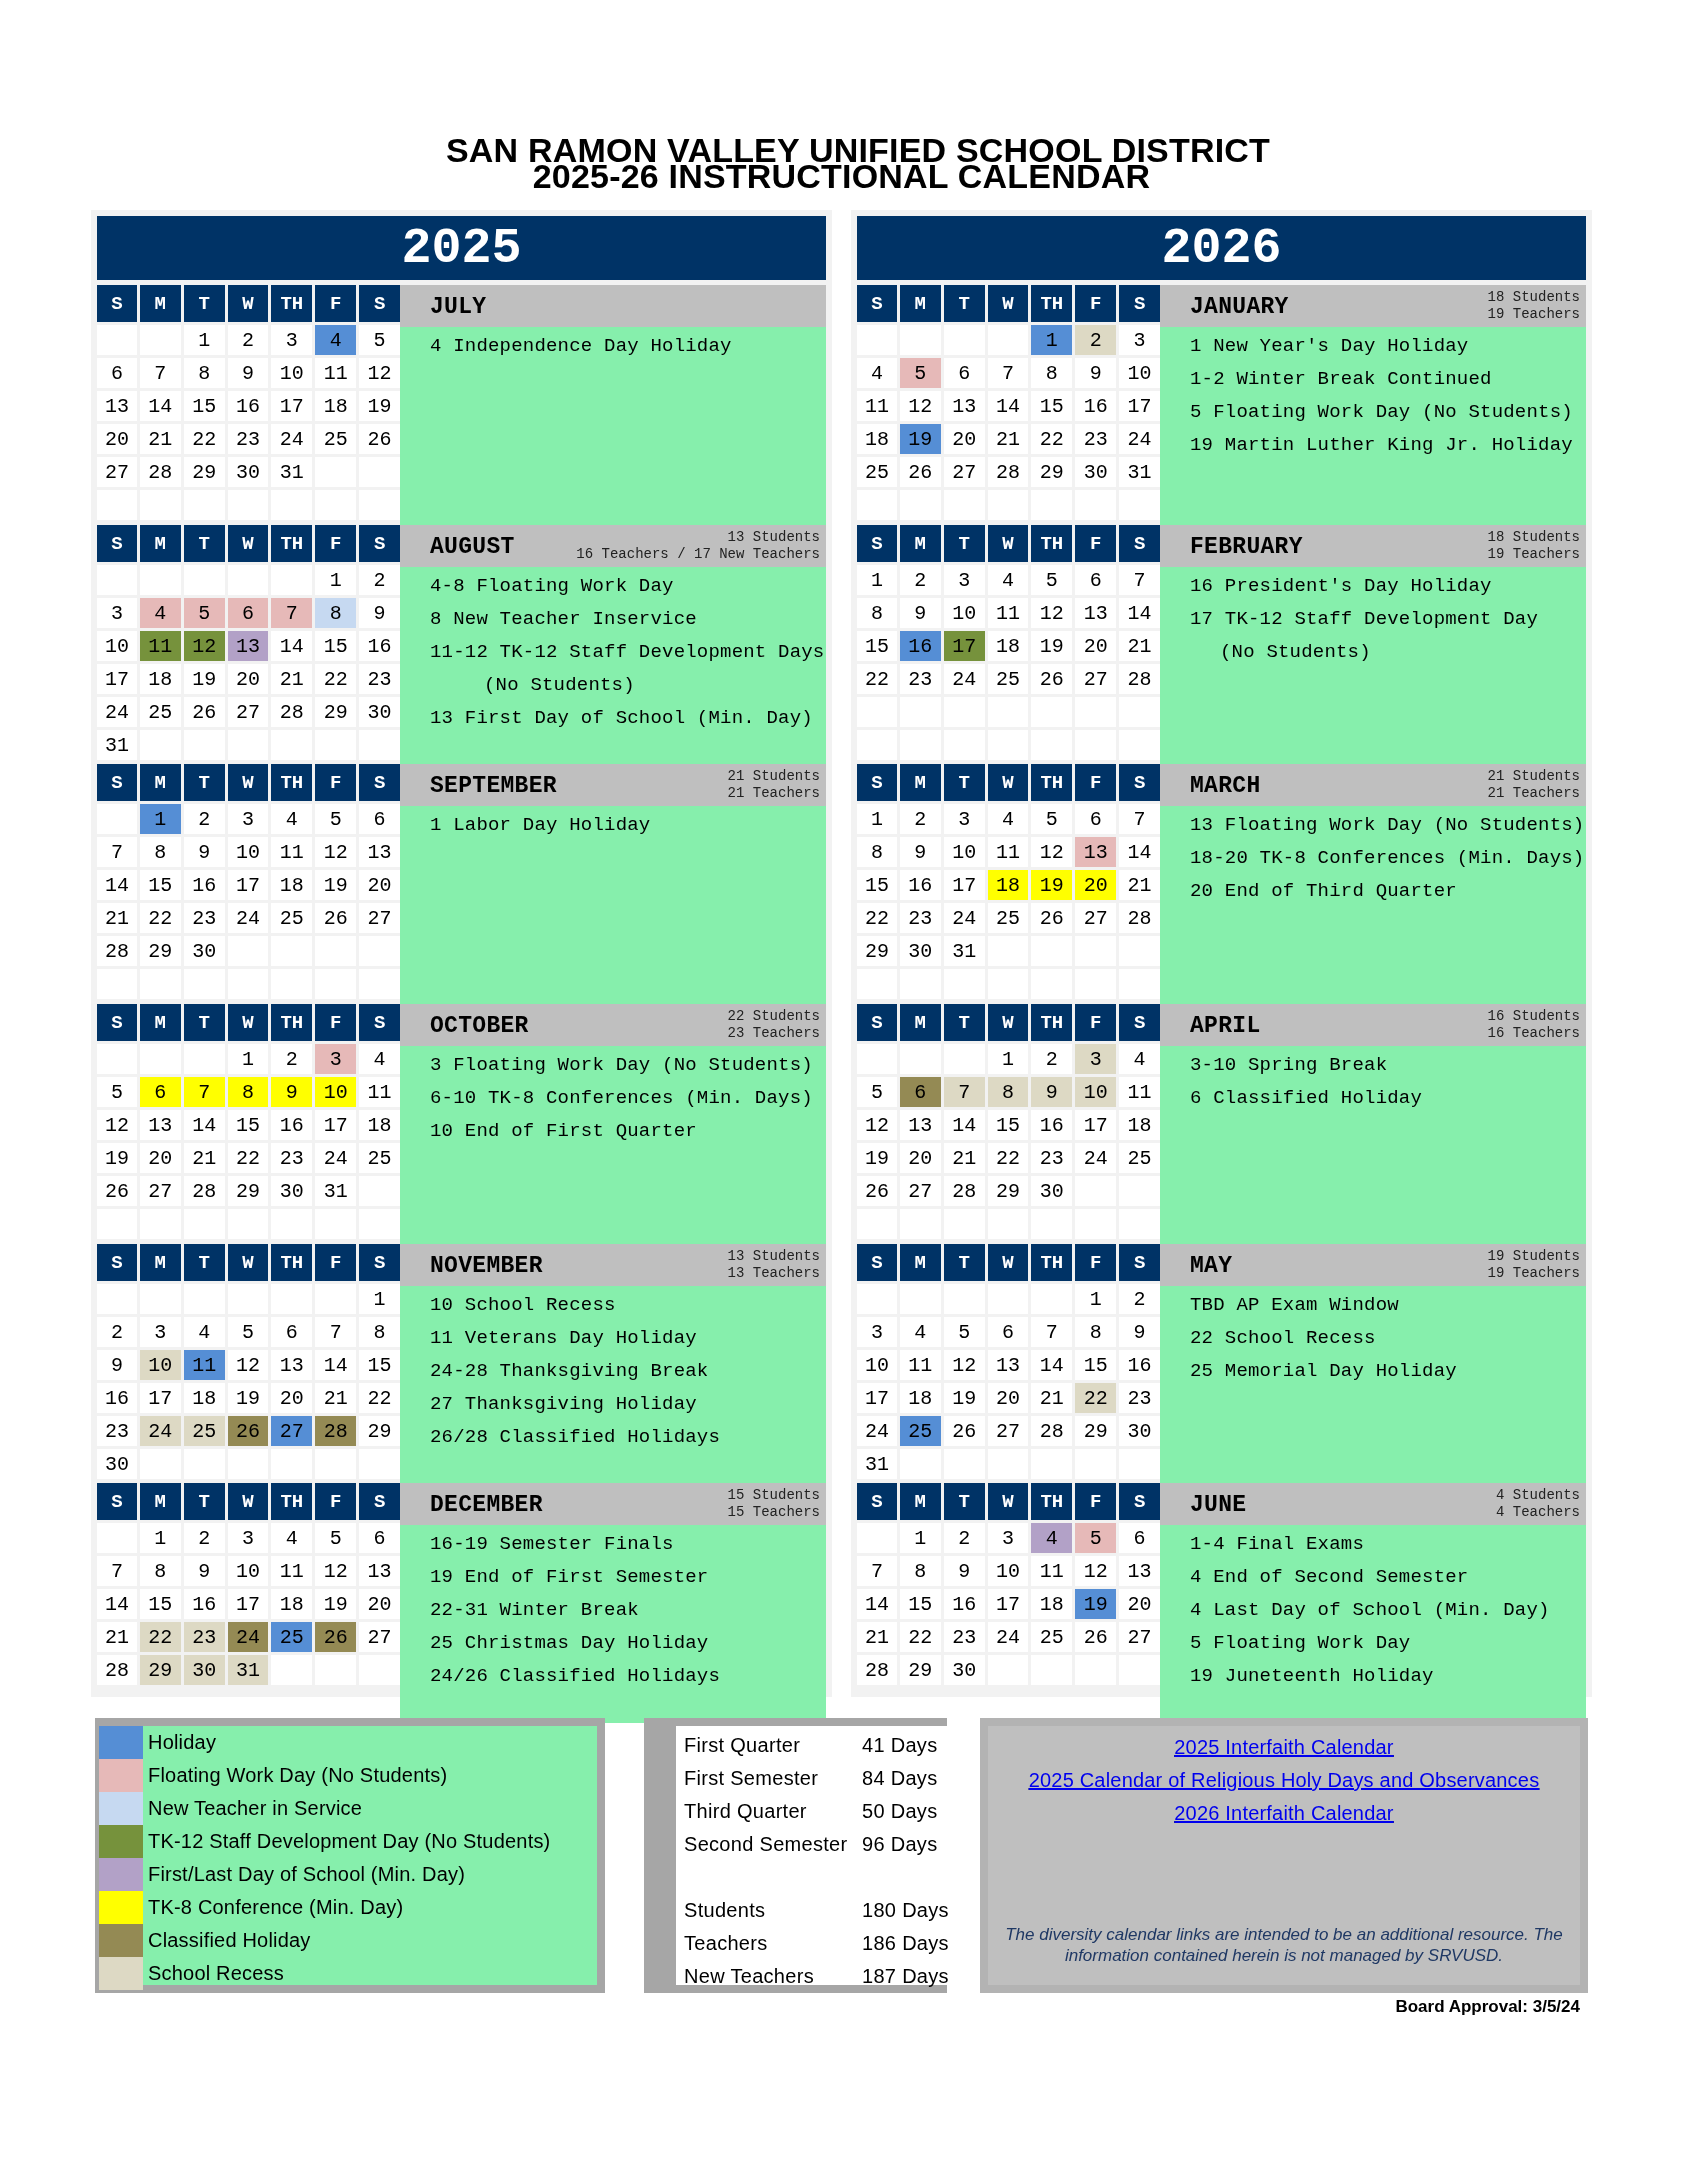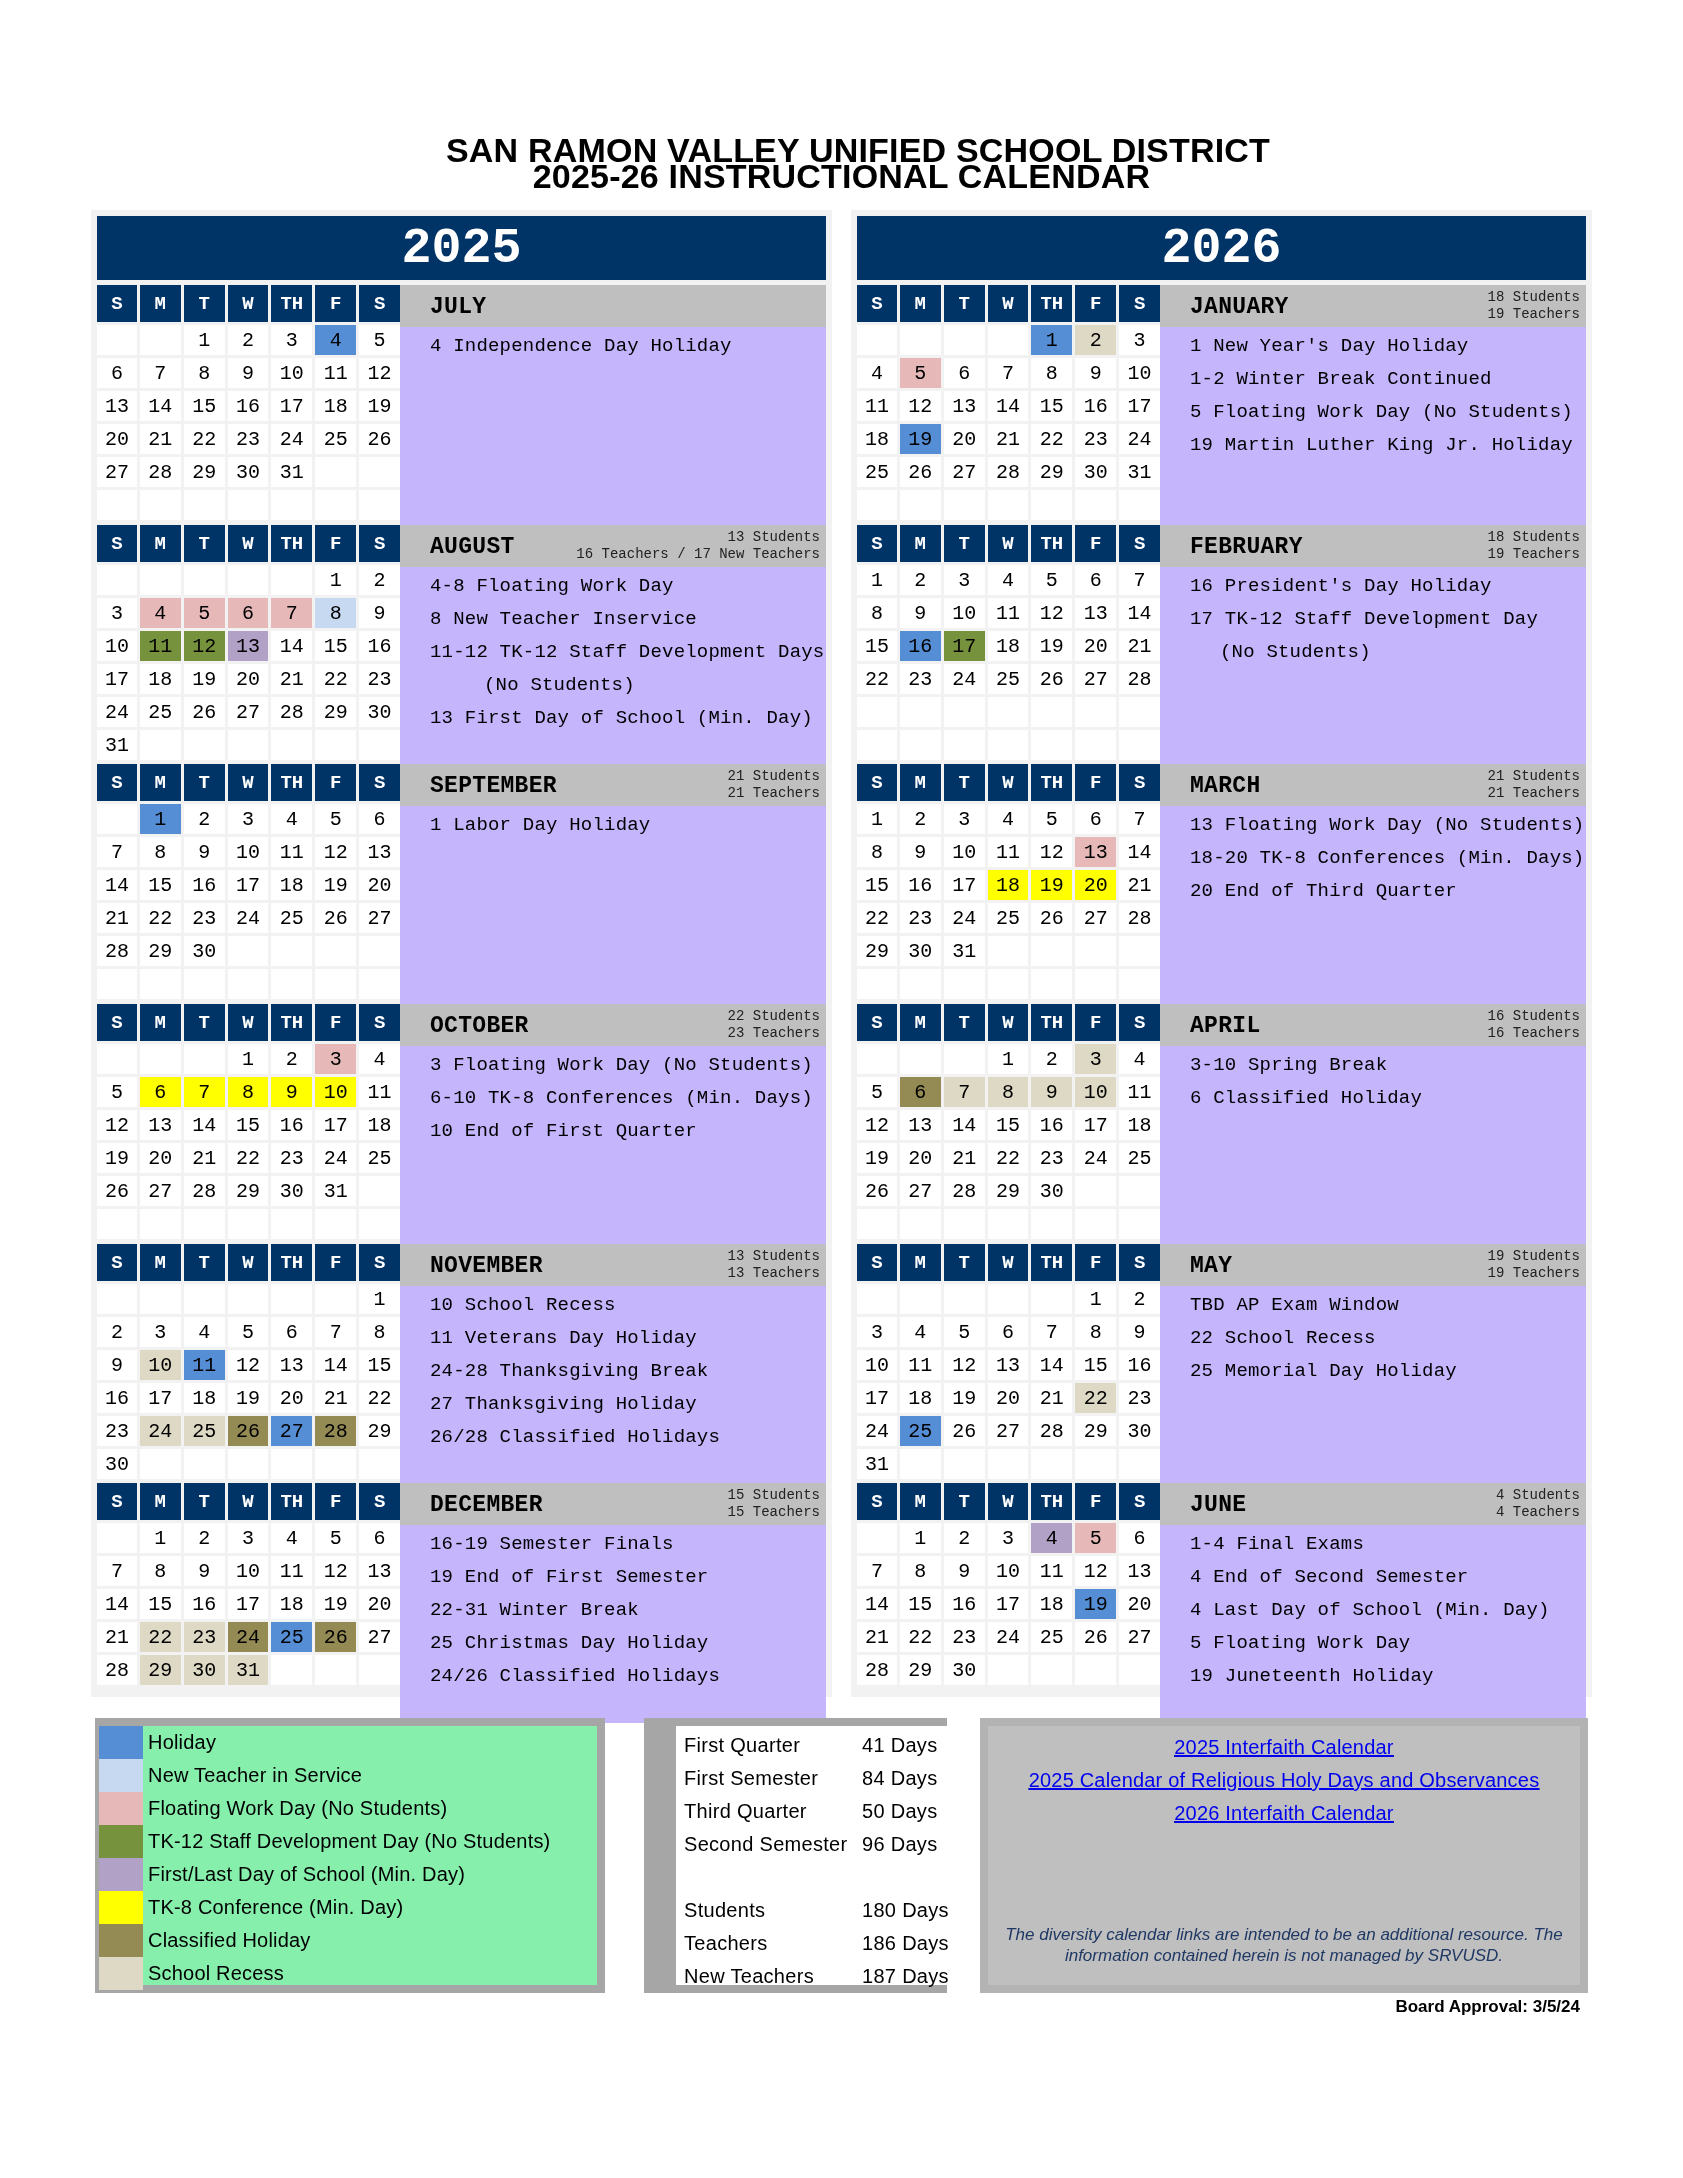--- a/index.html
+++ b/index.html
@@ -15,21 +15,21 @@
   .year-col.y2026 { left: 851px; }
   .year-banner { position: absolute; top: 6px; left: 6px; width: 729px; height: 64px; background: #003366; color: #fff; font-weight: bold; font-size: 50px; text-align: center; line-height: 65px; }
 
   .month { position: absolute; left: 6px; width: 729px; height: 240px; }
   .grid { position: absolute; left: 0; top: 0; width: 303px; }
   .dow-row, .week-row { display: flex; gap: 3px; margin-bottom: 3px; }
   .dow { width: 41px; height: 37px; background: #003366; color: #fff; font-weight: bold; font-size: 19px; text-align: center; line-height: 38px; }
   .cell { width: 41px; height: 30px; background: #ffffff; font-size: 20px; text-align: center; line-height: 31px; }
   .dow-row .dow:nth-child(1), .week-row .cell:nth-child(1) { width: 40px; }
 
-  .info { position: absolute; left: 303px; top: 0; width: 426px; height: 240px; background: #c4b5fd; }
+  .info { position: absolute; left: 303px; top: 0; width: 426px; height: 240px; background: #86efac; }
   .info-head { height: 42px; background: #bfbfbf; position: relative; }
   .month-name { position: absolute; left: 30px; top: 9px; font-weight: bold; font-size: 23px; letter-spacing: 0.3px; }
   .counts { position: absolute; right: 6px; top: 4px; text-align: right; font-size: 14px; line-height: 17px; color: #222; }
   .events { padding: 3px 0 0 30px; }
   .event { font-size: 19px; line-height: 33px; height: 33px; white-space: nowrap; letter-spacing: 0.2px; }
   .event.indent { padding-left: 54px; }
   .event.indent2 { padding-left: 30px; }
 
   .c-holiday { background: #558ed5 !important; }
   .c-float { background: #e6b9b8 !important; }
@@ -1031,26 +1031,26 @@
     </div>
   </div>
 
 <div class="legend-box">
   <div class="legend-inner" id="legend-inner">
       <div class="legend-item">
         <div class="swatch c-holiday"></div>
         <div class="legend-label">Holiday</div>
       </div>
       <div class="legend-item">
+        <div class="swatch c-float"></div>
+        <div class="legend-label">Floating Work Day (No Students)</div>
+      </div>
+      <div class="legend-item">
         <div class="swatch c-newteach"></div>
         <div class="legend-label">New Teacher in Service</div>
-      </div>
-      <div class="legend-item">
-        <div class="swatch c-float"></div>
-        <div class="legend-label">Floating Work Day (No Students)</div>
       </div>
       <div class="legend-item">
         <div class="swatch c-staffdev"></div>
         <div class="legend-label">TK-12 Staff Development Day (No Students)</div>
       </div>
       <div class="legend-item">
         <div class="swatch c-firstlast"></div>
         <div class="legend-label">First/Last Day of School (Min. Day)</div>
       </div>
       <div class="legend-item">

